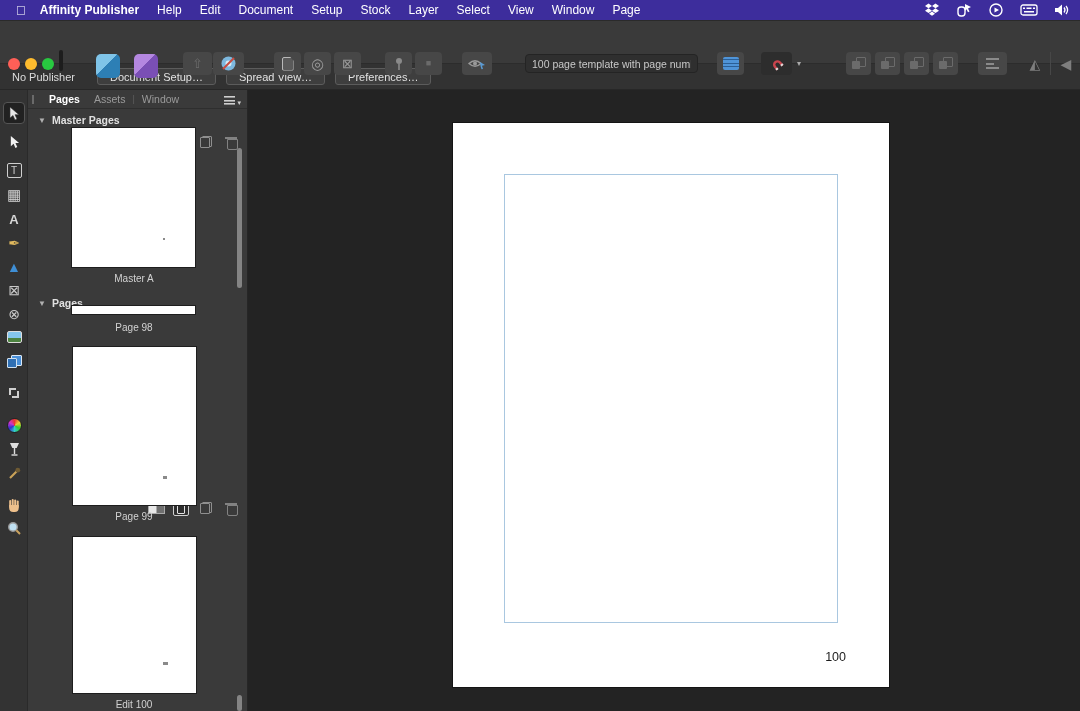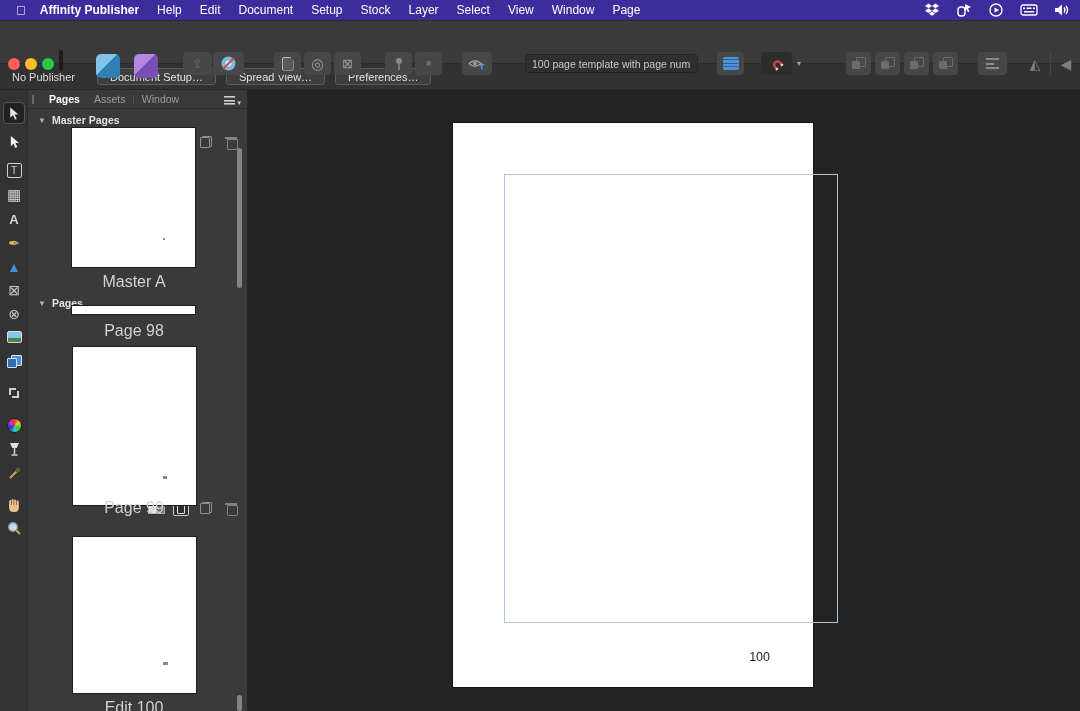--- a/index.html
+++ b/index.html
@@ -121,27 +121,27 @@
   .trash::before { content:""; position:absolute; left:0; top:2px; width:9px; height:9px;
     border:1.2px solid #bdbdbd; border-radius:0 0 2px 2px; }
   .trash::after { content:""; position:absolute; left:-1.5px; top:0; width:12px; height:1.6px;
     background:#bdbdbd; }
   .spreadic { width:17px; height:11px; display:flex; }
   .spreadic .l { width:9px; height:11px; background:#e8e8e8; border:1px solid #aaa; }
   .spreadic .r { width:8px; height:11px; background:#6f6f6f; border:1px solid #aaa; border-left:none; }
   .spage { width:8px; height:12px; border:1.3px solid #e2e2e2; border-radius:1px; }
   .thumb { position:absolute; background:#ffffff; box-shadow:0 0 0 1px #1e1e1e; }
   .thumb .mark { position:absolute; background:#8a8a8a; }
-  .thlabel { position:absolute; width:150px; text-align:center; font-size:16px;
+  .thlabel { position:absolute; width:150px; text-align:center; font-size:10px;
     color:#d2d2d2; font-weight:normal; }
   .vscroll { position:absolute; width:5px; border-radius:3px; background:#848484; }
 
   
   .canvas { flex:1; background:#232323; position:relative; }
-  .docpage { position:absolute; left:205px; top:33px; width:360px; height:564px;
+  .docpage { position:absolute; left:205px; top:33px; width:436px; height:564px;
     background:#ffffff; box-shadow:0 0 0 1px #141414; }
   .guide { position:absolute; left:51px; top:51px; width:334px; height:449px;
     border:1px solid #a9c7e0; }
   .pagenum { position:absolute; right:43px; bottom:23px; color:#1c1c1c; font-size:12.5px; }
 
   svg { display:block; }
 </style>
 </head>
 <body>
 
@@ -431,21 +431,21 @@
           </span>
       </span>
     </div>
 
     <div class="thumb" style="left:44px;top:216px;width:123px;height:8px"></div>
     <div class="thlabel" style="left:31px;top:232px">Page 98</div>
 
     <div class="thumb" style="left:45px;top:257px;width:123px;height:158px">
       <span class="mark" style="left:90px;top:129px;width:4px;height:3px"></span>
     </div>
-    <div class="thlabel" style="left:31px;top:409px">Page 99</div>
+    <div class="thlabel" style="left:31px;top:421px">Page 99</div>
 
     <div class="thumb" style="left:45px;top:447px;width:123px;height:156px">
       <span class="mark" style="left:90px;top:125px;width:5px;height:3px"></span>
     </div>
     <div class="thlabel" style="left:31px;top:609px">Edit 100</div>
 
     <div class="vscroll" style="right:5px;top:605px;height:16px"></div>
   </div>
 
   <div class="canvas">

